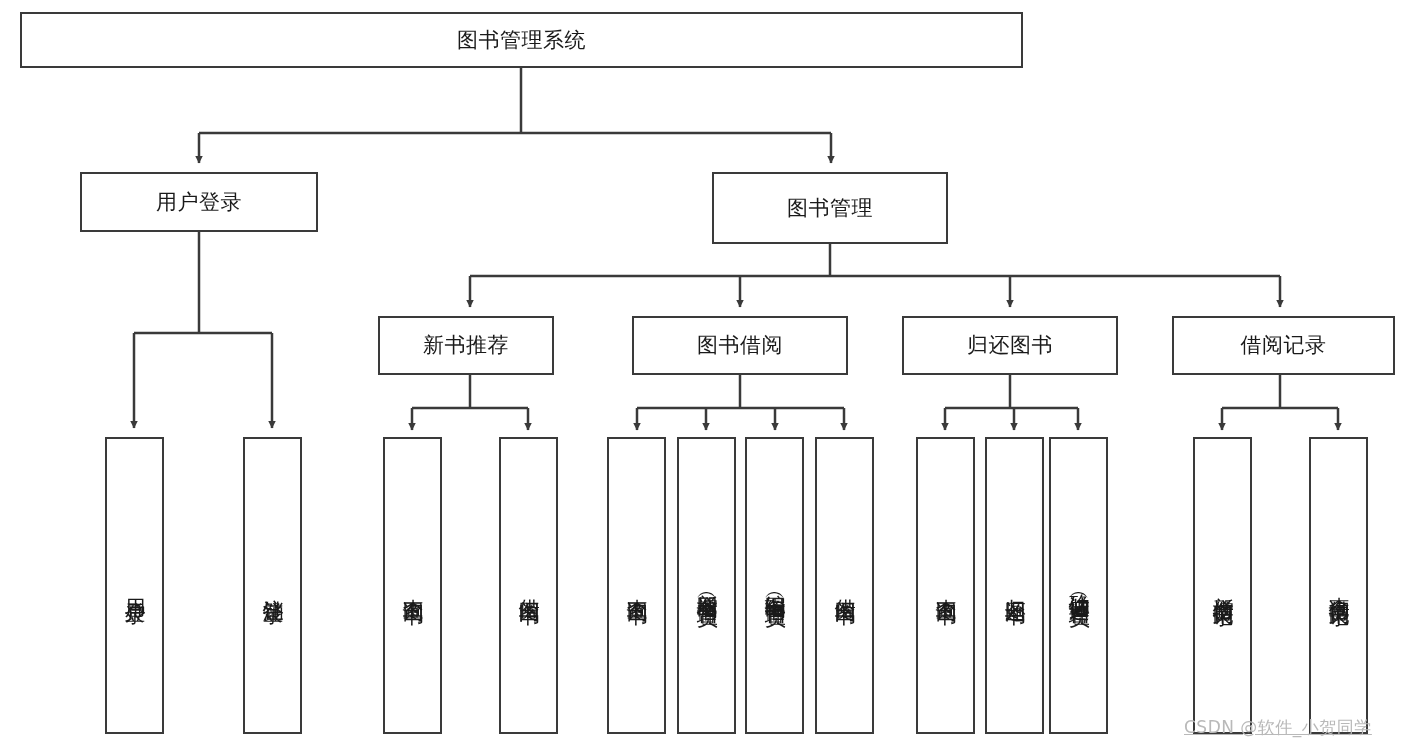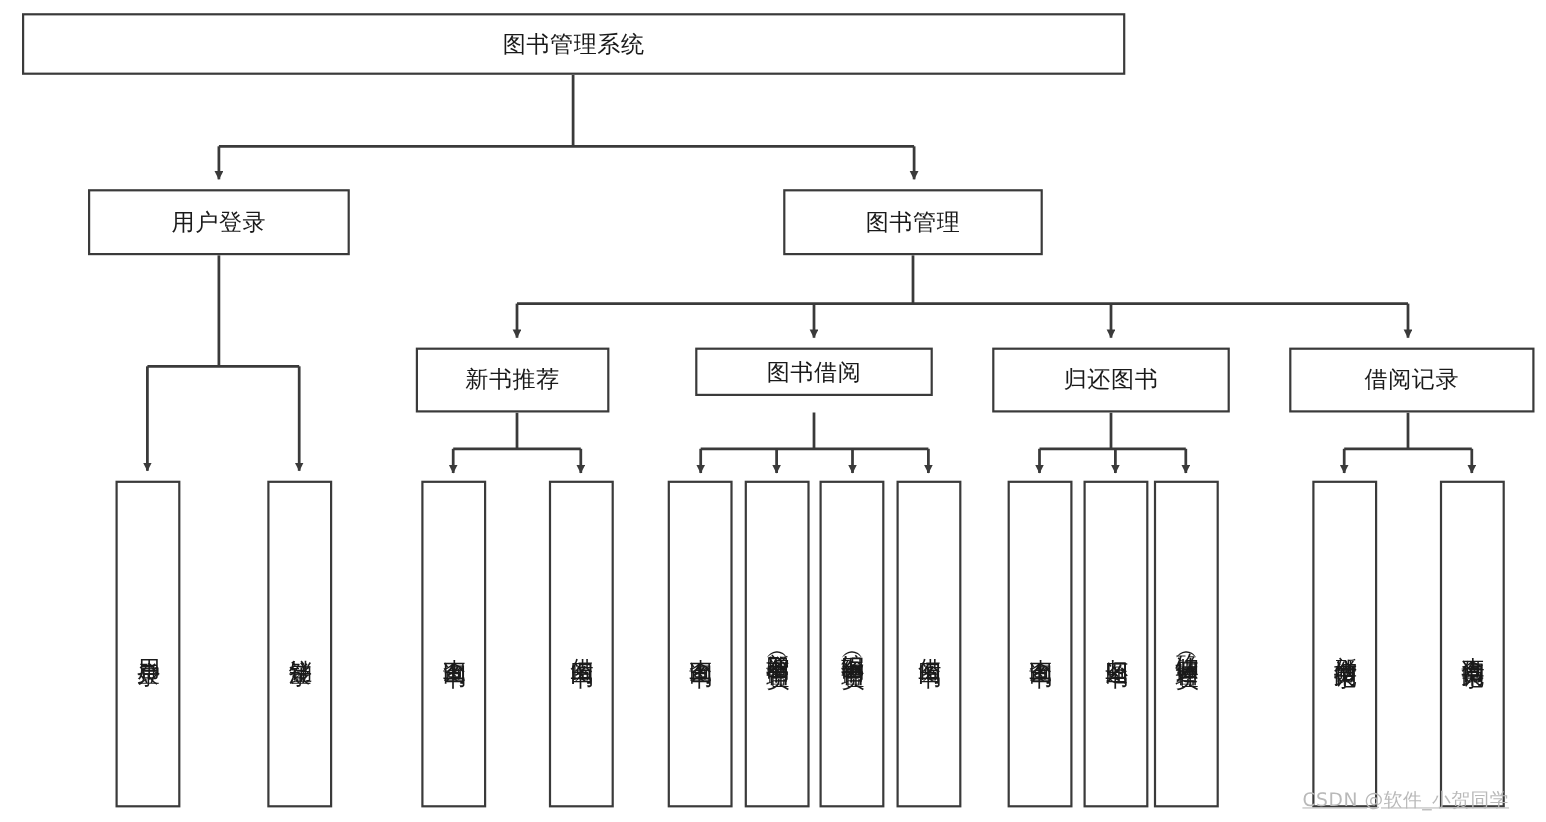--- a/index.html
+++ b/index.html
@@ -124,28 +124,28 @@
     </g>
   </svg>
 
   <div class="node horiz root" style="left:20px; top:12px; width:1003px; height:56px;">
     <span class="label">图书管理系统</span>
   </div>
 
   <div class="node horiz" style="left:80px; top:172px; width:238px; height:60px;">
     <span class="label">用户登录</span>
   </div>
-  <div class="node horiz" style="left:712px; top:172px; width:236px; height:60px;">
+  <div class="node horiz" style="left:712px; top:172px; width:236px; height:72px;">
     <span class="label">图书管理</span>
   </div>
 
   <div class="node horiz" style="left:378px; top:316px; width:176px; height:59px;">
     <span class="label">新书推荐</span>
   </div>
-  <div class="node horiz" style="left:632px; top:316px; width:216px; height:44px;">
+  <div class="node horiz" style="left:632px; top:316px; width:216px; height:59px;">
     <span class="label">图书借阅</span>
   </div>
   <div class="node horiz" style="left:902px; top:316px; width:216px; height:59px;">
     <span class="label">归还图书</span>
   </div>
   <div class="node horiz" style="left:1172px; top:316px; width:223px; height:59px;">
     <span class="label">借阅记录</span>
   </div>
 
   <div class="node vert" style="left:105px; top:437px; width:59px; height:297px;">

